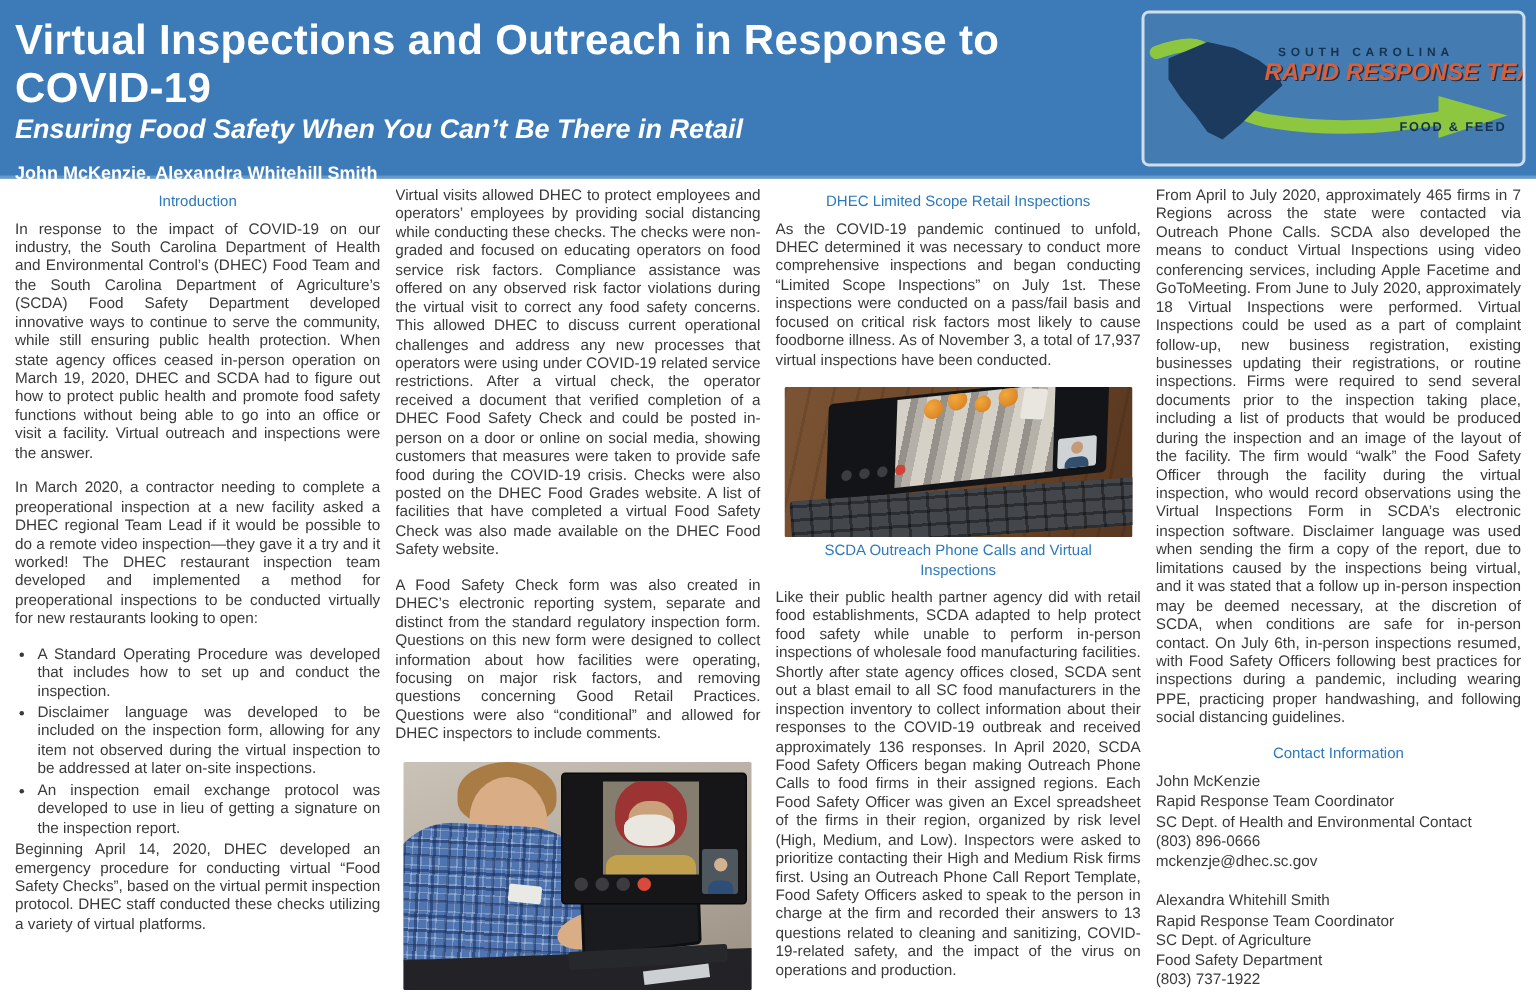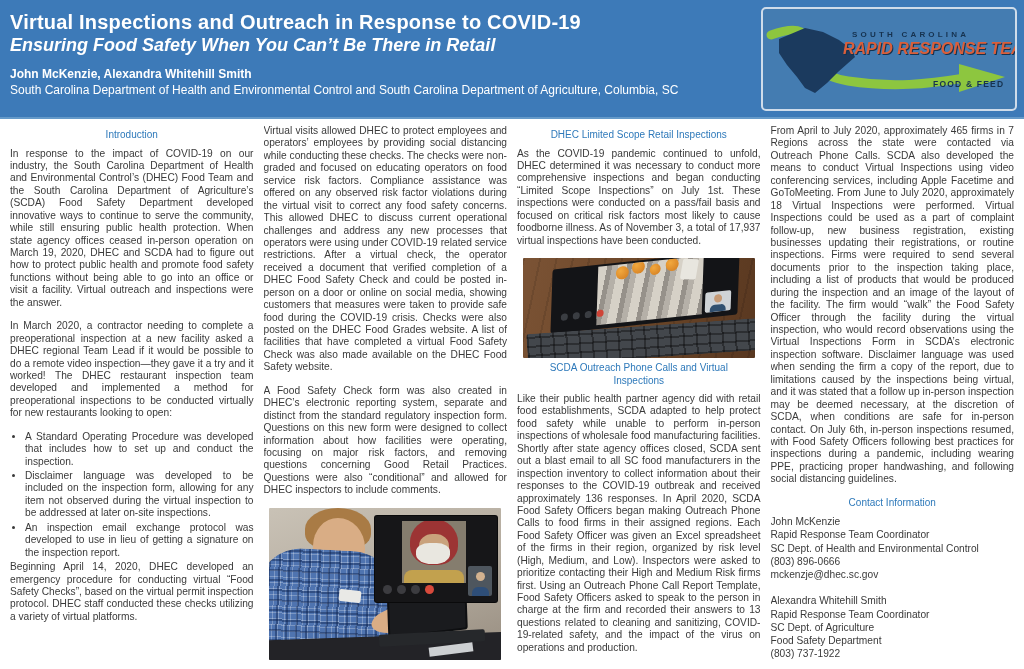--- a/index.html
+++ b/index.html
@@ -6,21 +6,21 @@
   .page{
     position:relative;width:1024px;height:669px;overflow:hidden;
     font-family:"Liberation Sans", sans-serif;background:#ffffff;
   }
   
   .banner{
     display:flex;align-items:flex-start;justify-content:space-between;
     background:#3d7ab8;height:117px;border-bottom:2px solid #659ac9;
   }
   .banner-text{flex:1 1 auto;padding:8px 10px 0 10px;color:#ffffff;}
-  .banner-text h1{margin:3px 0 1px 0;font-size:20px;font-weight:bold;letter-spacing:.2px;}
+  .banner-text h1{margin:3px 0 1px 0;font-size:28px;font-weight:bold;letter-spacing:.2px;}
   .banner-text h2{margin:0 0 11px 0;font-size:18px;font-weight:bold;font-style:italic;}
   .authors{font-size:12px;font-weight:bold;margin-bottom:2px;}
   .affiliation{font-size:12px;}
   .logo{
     position:relative;flex:0 0 auto;width:252px;height:100px;margin:7px 7px 0 0;
     background:#447cb1;border:2px solid #cfdcea;border-radius:5px;overflow:hidden;
   }
   .logo svg{position:absolute;left:0;top:0;}
   .logo-l1{position:absolute;left:89px;top:21px;font-size:8px;font-weight:bold;
     letter-spacing:3.2px;color:#16324f;}
@@ -212,21 +212,21 @@
       <h3>SCDA Outreach Phone Calls and Virtual Inspections</h3>
       <p>Like their public health partner agency did with retail food establishments, SCDA adapted to help protect food safety while unable to perform in-person inspections of wholesale food manufacturing facilities. Shortly after state agency offices closed, SCDA sent out a blast email to all SC food manufacturers in the inspection inventory to collect information about their responses to the COVID-19 outbreak and received approximately 136 responses. In April 2020, SCDA Food Safety Officers began making Outreach Phone Calls to food firms in their assigned regions. Each Food Safety Officer was given an Excel spreadsheet of the firms in their region, organized by risk level (High, Medium, and Low). Inspectors were asked to prioritize contacting their High and Medium Risk firms first. Using an Outreach Phone Call Report Template, Food Safety Officers asked to speak to the person in charge at the firm and recorded their answers to 13 questions related to cleaning and sanitizing, COVID-19-related safety, and the impact of the virus on operations and production.</p>
     </section>
 
     <section class="col">
       <p>From April to July 2020, approximately 465 firms in 7 Regions across the state were contacted via Outreach Phone Calls. SCDA also developed the means to conduct Virtual Inspections using video conferencing services, including Apple Facetime and GoToMeeting. From June to July 2020, approximately 18 Virtual Inspections were performed. Virtual Inspections could be used as a part of complaint follow-up, new business registration, existing businesses updating their registrations, or routine inspections. Firms were required to send several documents prior to the inspection taking place, including a list of products that would be produced during the inspection and an image of the layout of the facility. The firm would “walk” the Food Safety Officer through the facility during the virtual inspection, who would record observations using the Virtual Inspections Form in SCDA’s electronic inspection software. Disclaimer language was used when sending the firm a copy of the report, due to limitations caused by the inspections being virtual, and it was stated that a follow up in-person inspection may be deemed necessary, at the discretion of SCDA, when conditions are safe for in-person contact. On July 6th, in-person inspections resumed, with Food Safety Officers following best practices for inspections during a pandemic, including wearing PPE, practicing proper handwashing, and following social distancing guidelines.</p>
       <h3>Contact Information</h3>
       <div class="contact">
         <div>John McKenzie</div>
         <div>Rapid Response Team Coordinator</div>
-        <div>SC Dept. of Health and Environmental Control</div>
+        <div>SC Dept. of Health and Environmental Contact</div>
         <div>(803) 896-0666</div>
         <div>mckenzje@dhec.sc.gov</div>
       </div>
       <div class="contact">
         <div>Alexandra Whitehill Smith</div>
         <div>Rapid Response Team Coordinator</div>
         <div>SC Dept. of Agriculture</div>
         <div>Food Safety Department</div>
         <div>(803) 737-1922</div>
 

